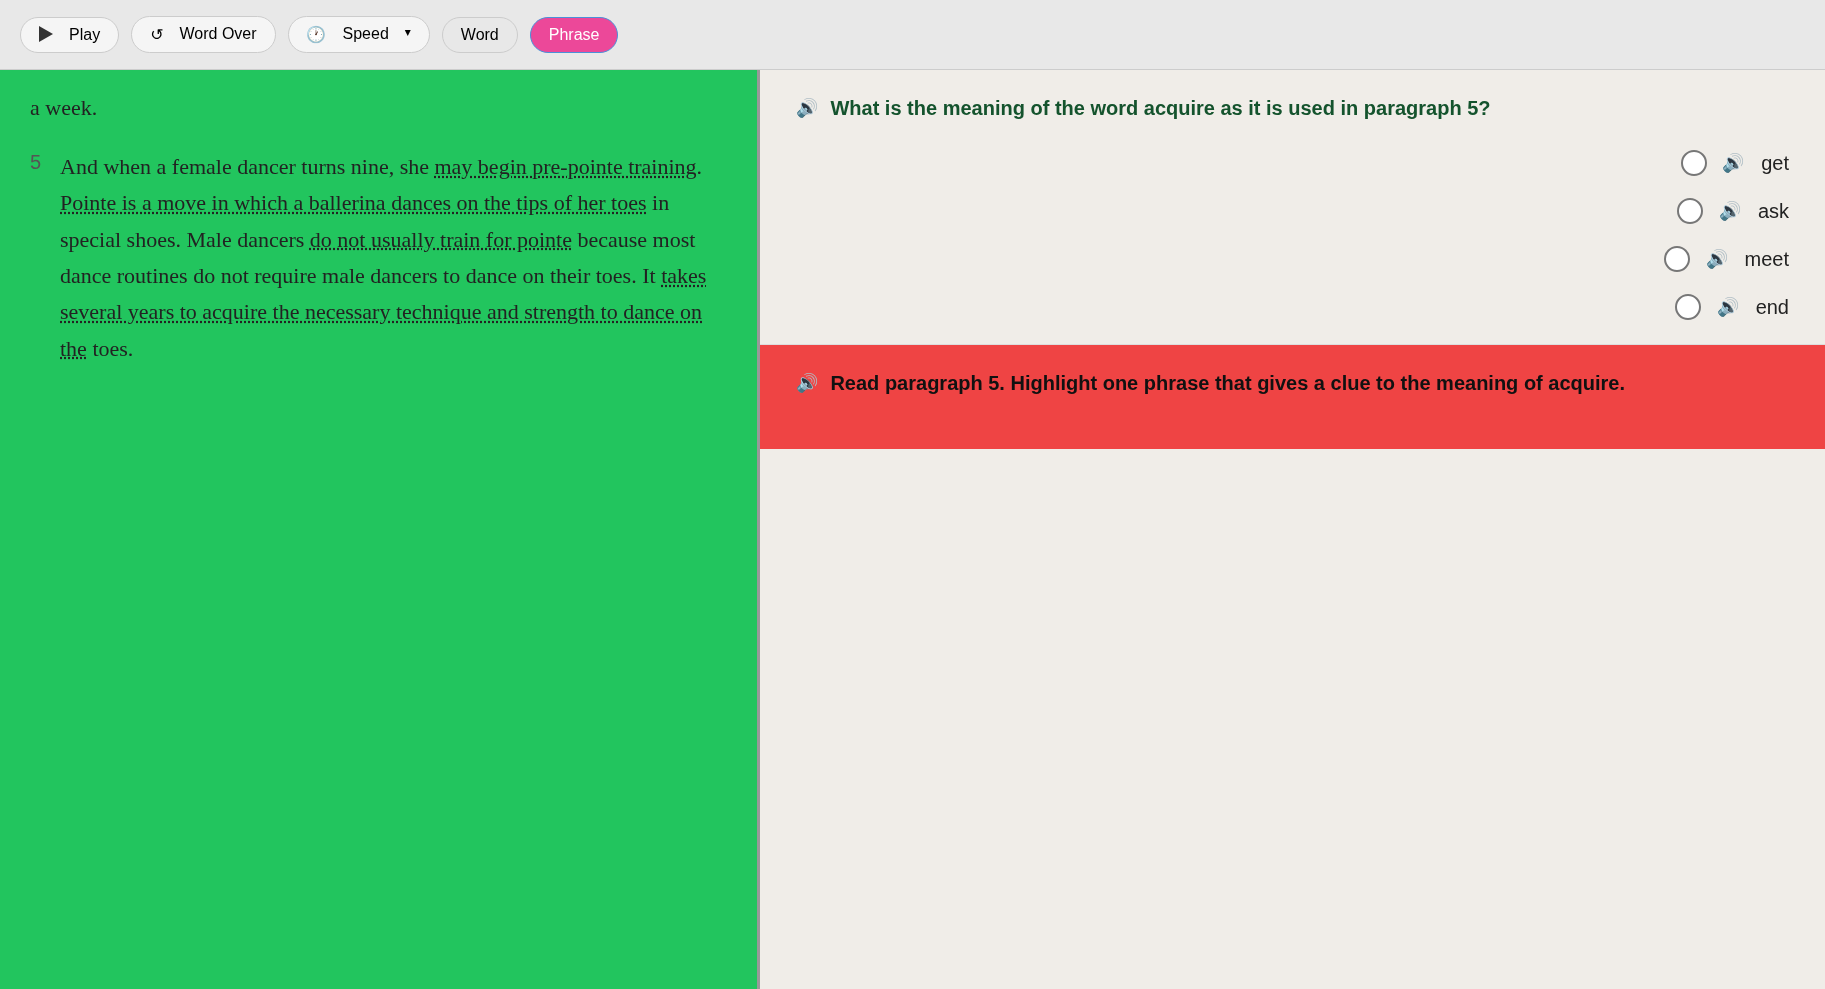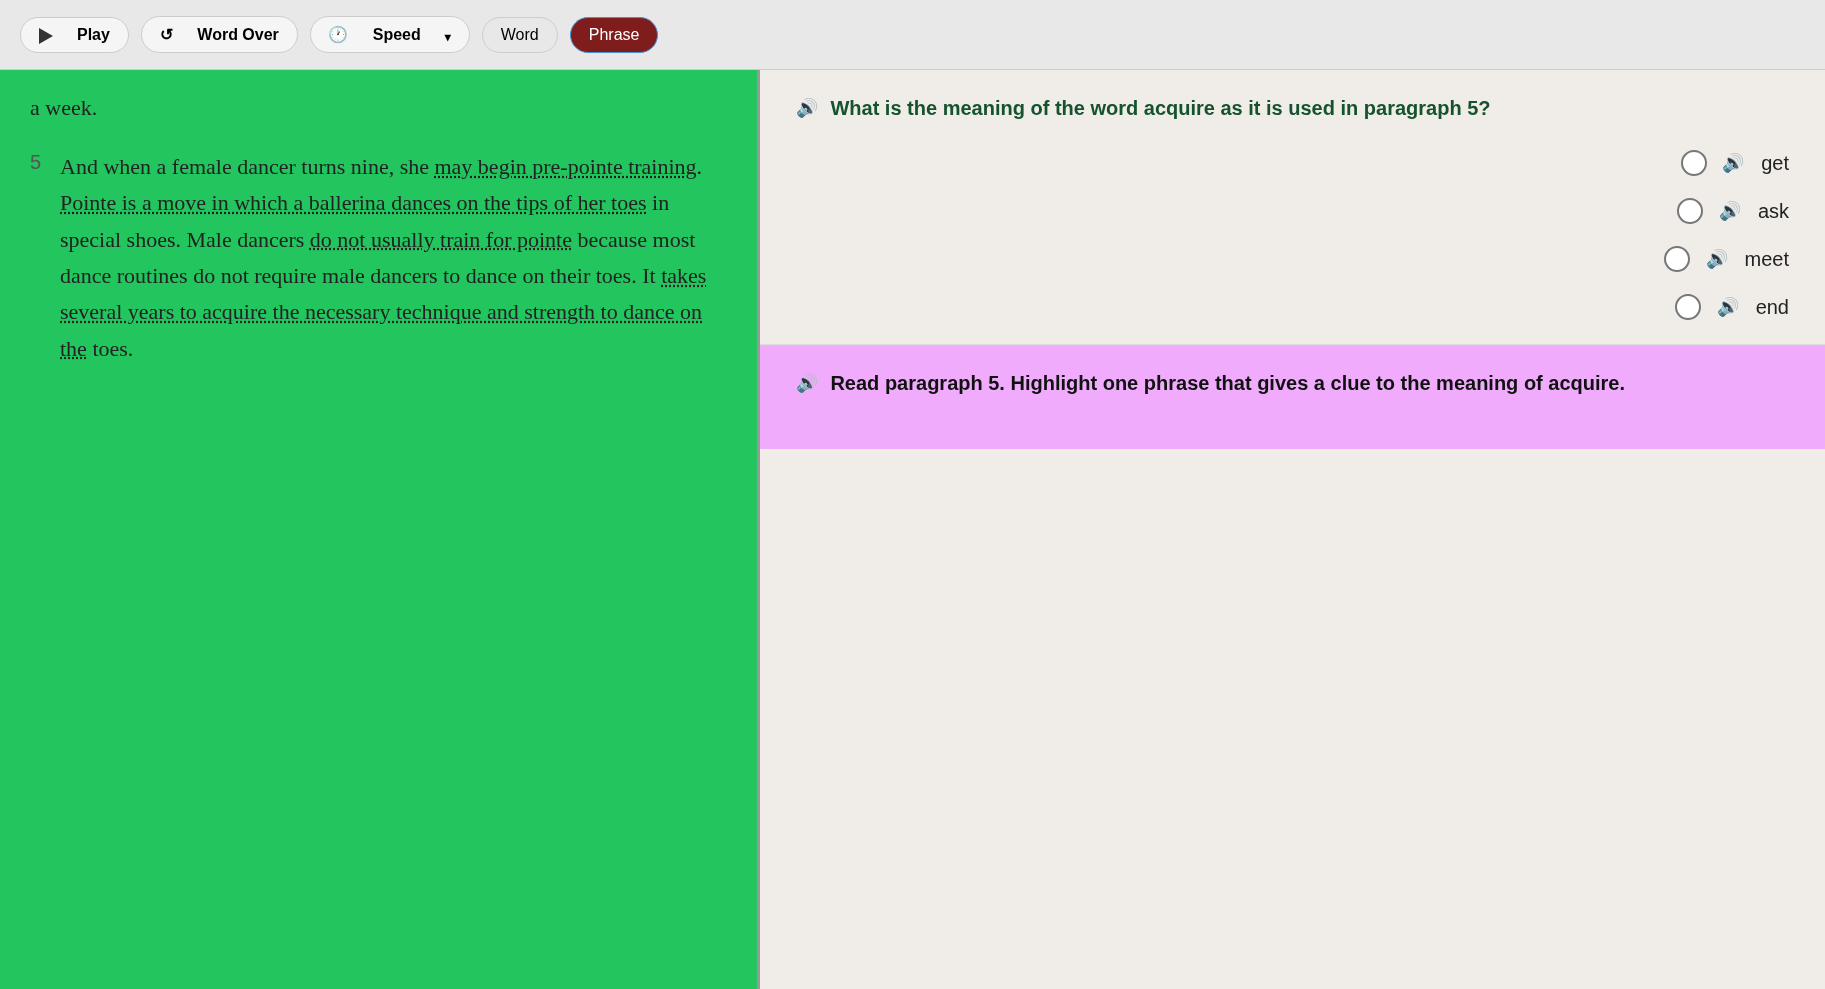--- a/index.html
+++ b/index.html
@@ -20,30 +20,29 @@
       background: #e8e8e8;
       border-bottom: 1px solid #ccc;
       padding: 0 20px;
       height: 70px;
       gap: 12px;
       flex-shrink: 0;
     }
 
     .toolbar-btn {
       display: flex;
-      align-items: flex-end;
-      gap: 24px;
+      align-items: flex-start;
+      gap: 16px;
       background: #f5f5f5;
       border: 1px solid #ccc;
       border-radius: 20px;
       padding: 8px 18px;
       font-size: 16px;
       cursor: pointer;
       font-family: Arial, sans-serif;
-      font-weight: bold;
     }
 
     .play-btn .play-icon {
       width: 0;
       height: 0;
       border-top: 8px solid transparent;
       border-bottom: 8px solid transparent;
       border-left: 14px solid #333;
       display: inline-block;
     }
@@ -61,21 +60,21 @@
       background: transparent;
       border: 1px solid #ccc;
       border-radius: 20px;
       padding: 8px 18px;
       font-size: 16px;
       cursor: pointer;
       font-family: Arial, sans-serif;
     }
 
     .phrase-btn {
-      background: #7f1d1d;
+      background: #ec4899;
       border: 1px solid #4a90d9;
       border-radius: 20px;
       padding: 8px 18px;
       font-size: 16px;
       cursor: pointer;
       color: white;
       font-family: Arial, sans-serif;
     }
 
     .chevron {
@@ -201,21 +200,21 @@
     }
 
     .option-text {
       font-size: 20px;
       color: #222;
       font-family: Arial, sans-serif;
     }
 
     
     .question-block-highlight {
-      background: #f0abfc;
+      background: #ef4444;
       padding: 24px 36px;
     }
 
     .question-block-highlight .question-text {
       font-size: 20px;
       font-weight: bold;
       color: #111;
     }
 
     

